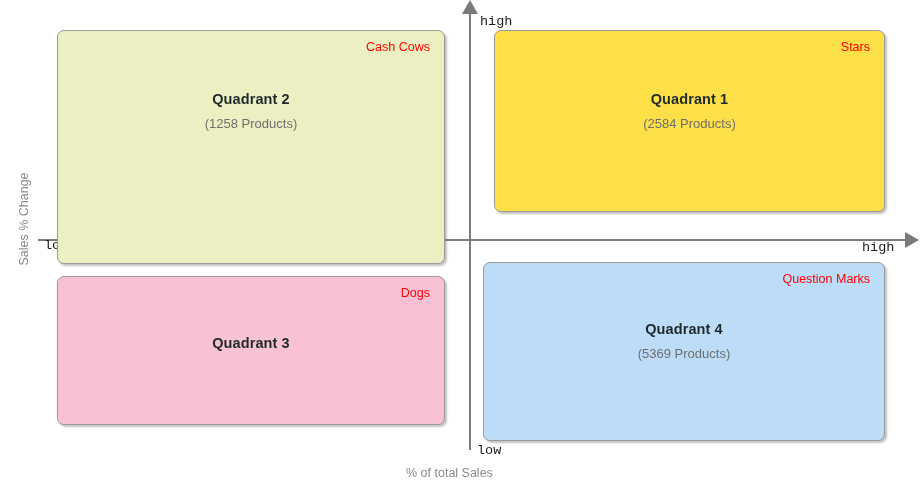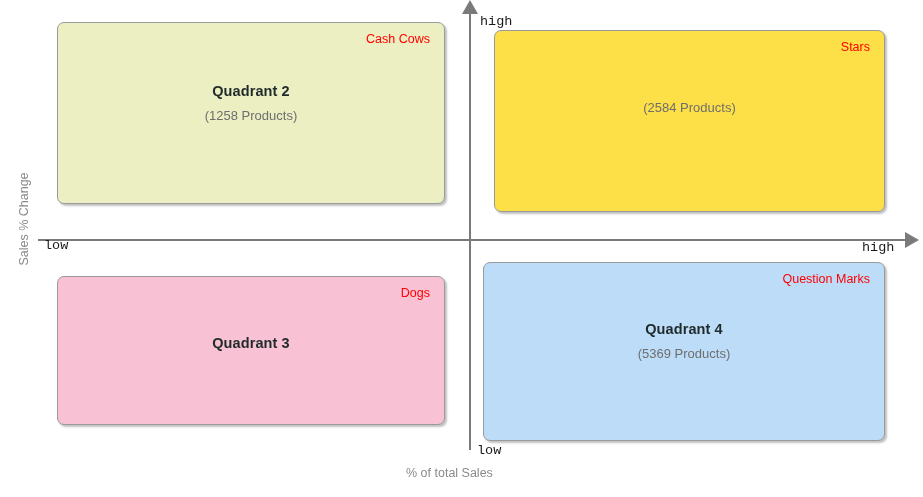--- a/index.html
+++ b/index.html
@@ -92,21 +92,21 @@
   #tick-bottom-low{ left: 477px; top: 443px; }
 
   
   .quadrant {
     position: absolute;
     border: 1px solid #9a9a9a;
     border-radius: 7px;
     box-shadow: 2px 2px 2px rgba(120,120,120,0.45);
     box-sizing: border-box;
   }
-  #quadrant-top-left     { left: 57px;  top: 22px;  width: 388px; height: 182px; }
+  #quadrant-top-left     { left: 57px;  top: 30px;  width: 388px; height: 234px; }
   #quadrant-top-right    { left: 494px; top: 30px;  width: 391px; height: 182px; }
   #quadrant-bottom-left  { left: 57px;  top: 276px; width: 388px; height: 149px; }
   #quadrant-bottom-right { left: 483px; top: 262px; width: 402px; height: 179px; }
 
   .quadrant-category {
     position: absolute;
     top: 9px;
     right: 14px;
     color: #ff0000;
     font-size: 12.5px;
@@ -156,20 +156,21 @@
     <div class="quadrant-category">Cash Cows</div>
     <div class="quadrant-center">
       <div class="quadrant-title">Quadrant 2</div>
       <div class="quadrant-count">(1258 Products)</div>
     </div>
   </div>
 
   <div class="quadrant" id="quadrant-top-right" style="background: #fde047;">
     <div class="quadrant-category">Stars</div>
     <div class="quadrant-center">
+      <div class="quadrant-title">Quadrant 1</div>
       <div class="quadrant-count">(2584 Products)</div>
     </div>
   </div>
 
   <div class="quadrant" id="quadrant-bottom-left" style="background: rgb(249, 193, 212);">
     <div class="quadrant-category">Dogs</div>
     <div class="quadrant-center">
       <div class="quadrant-title">Quadrant 3</div>
     </div>
   </div>

